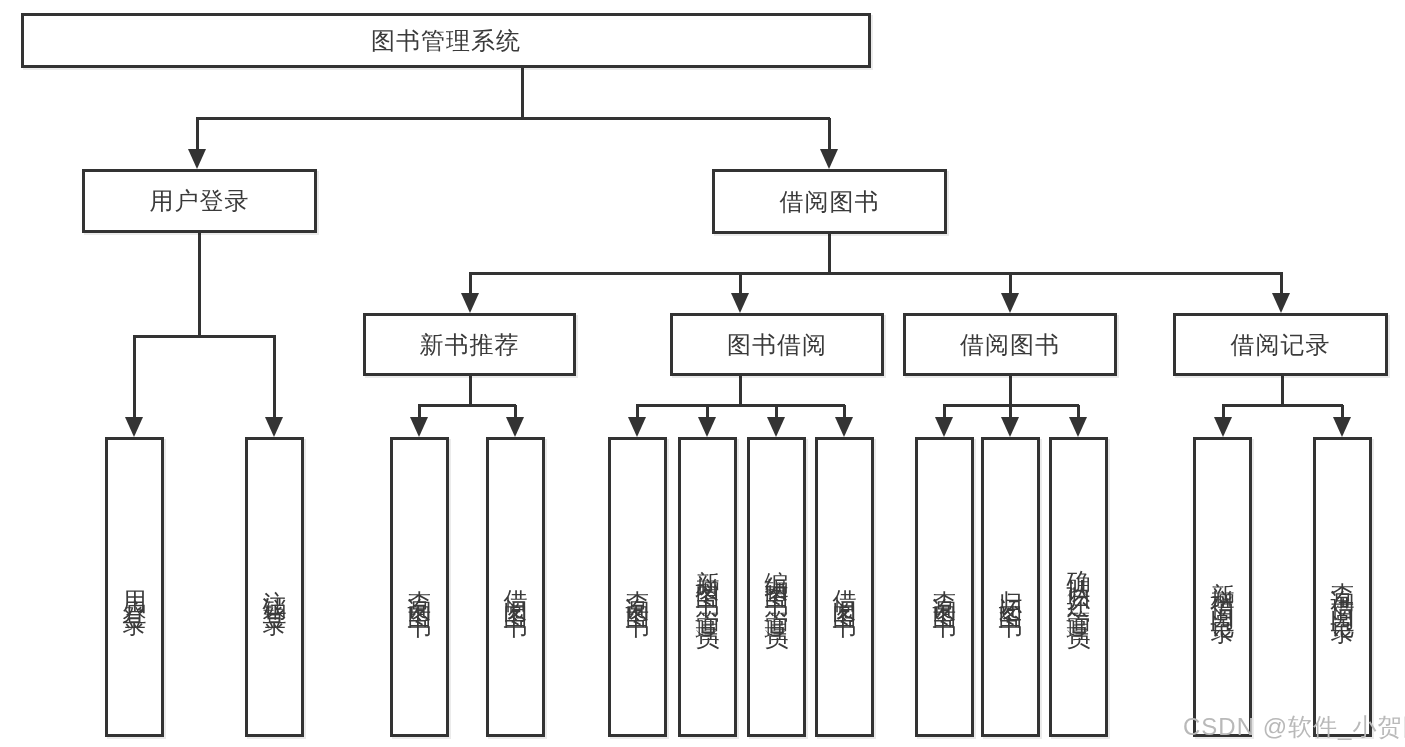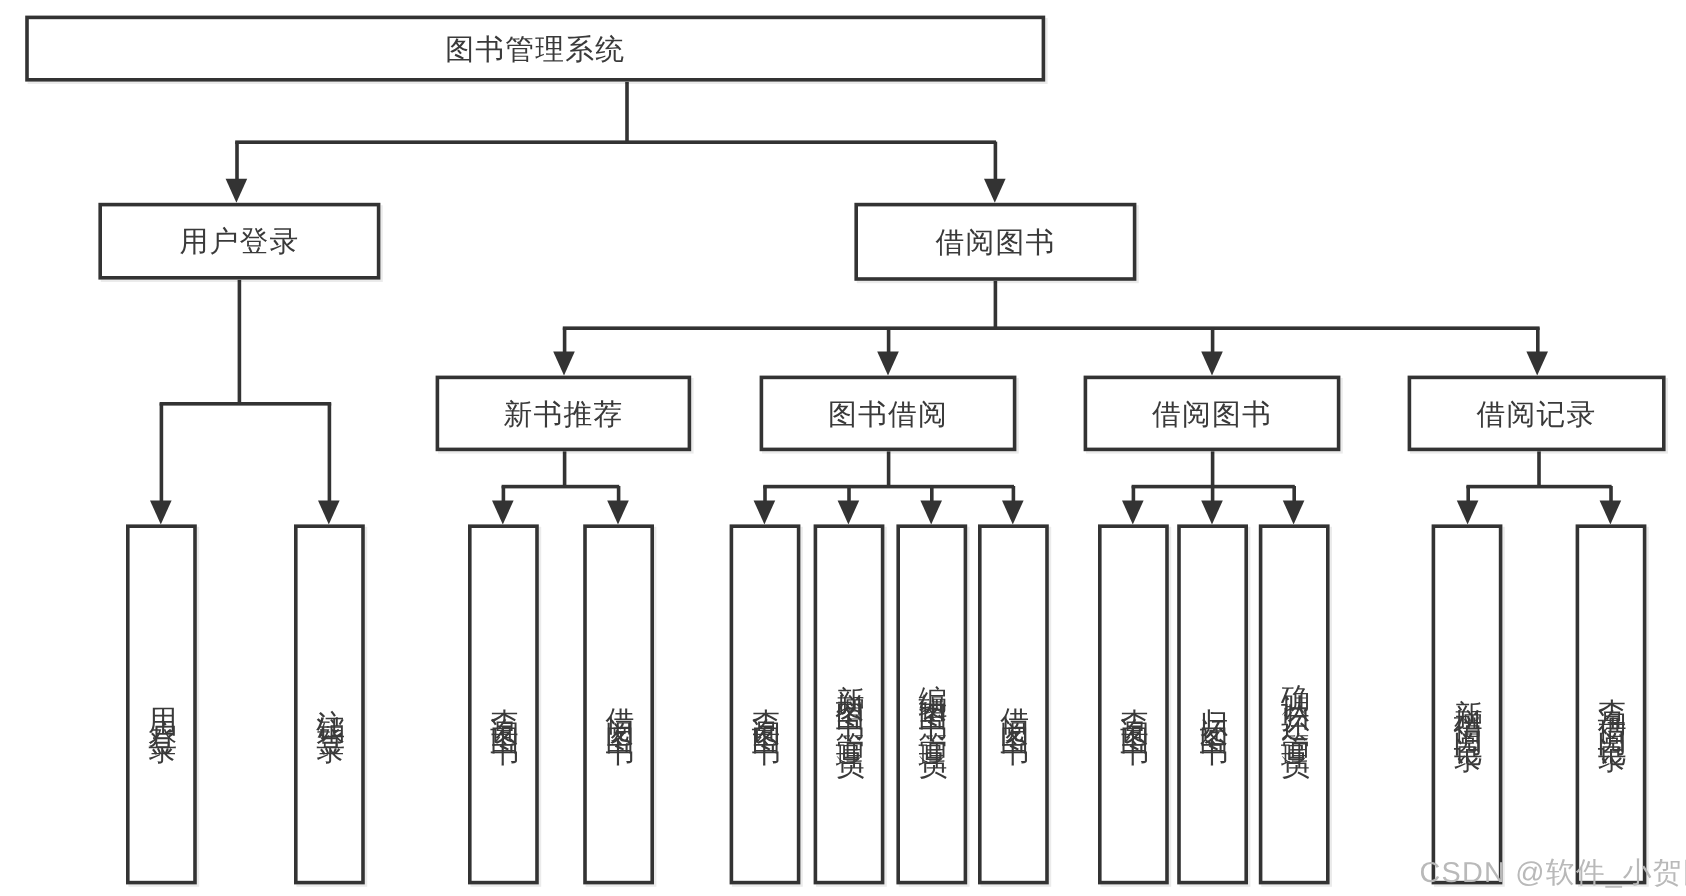--- a/index.html
+++ b/index.html
@@ -108,21 +108,21 @@
   <div class="node" style="left:82px;top:169px;width:235px;height:64px;">
     <span>用户登录</span>
   </div>
   <div class="node" style="left:712px;top:169px;width:235px;height:65px;">
     <span>借阅图书</span>
   </div>
 
   <div class="node" style="left:363px;top:313px;width:213px;height:63px;font-family:Liberation Mono, monospace;">
     <span>新书推荐</span>
   </div>
-  <div class="node" style="left:633px;top:313px;width:214px;height:63px;">
+  <div class="node" style="left:670px;top:313px;width:214px;height:63px;">
     <span>图书借阅</span>
   </div>
   <div class="node" style="left:903px;top:313px;width:214px;height:63px;">
     <span>借阅图书</span>
   </div>
   <div class="node" style="left:1173px;top:313px;width:215px;height:63px;">
     <span>借阅记录</span>
   </div>
 
   <div class="node vert" style="left:105px;top:437px;width:59px;height:300px;">

